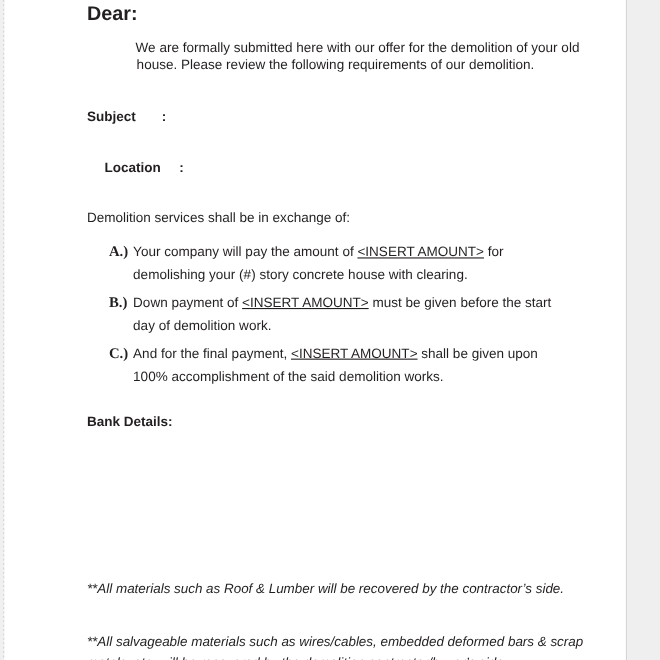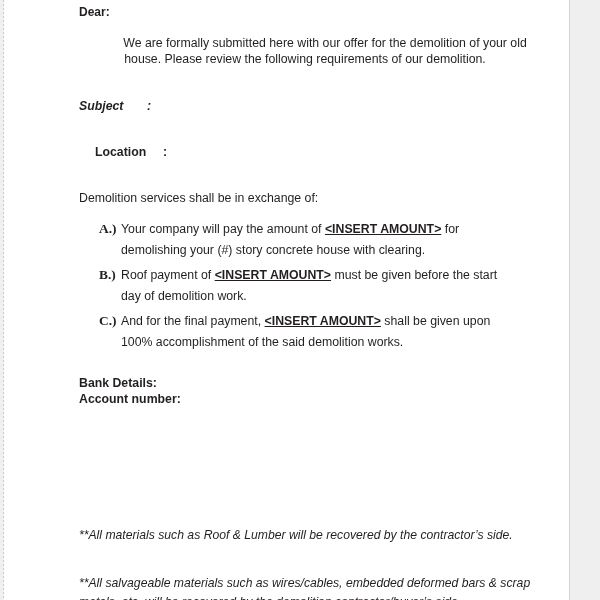--- a/index.html
+++ b/index.html
@@ -72,21 +72,21 @@
     left: 75px;
     width: 452px;
     font-size: 12.3px;
     line-height: 16.2px;
     color: #231f20;
   }
 
   .salutation {
     top: 4px;
     font-weight: bold;
-    font-size: 12px;
+    font-size: 18px;
   }
 
   .intro {
     top: 35px;
     text-indent: 40px;
     text-align: center;
   }
 
   .fieldrow {
     position: absolute;
@@ -95,21 +95,21 @@
     font-size: 12.3px;
     line-height: 16px;
   }
   .fieldrow .fname {
     display: inline-block;
     width: 68px;
   }
   .fieldrow .fcolon {
     display: inline-block;
   }
-  .row-subject  { top: 98px; font-style: italic; }
+  .row-subject  { top: 98px; }
   .row-location { top: 144px; margin-left: 16px; }
 
   .section-head {
     top: 190px;
     font-weight: normal;
     font-size: 12.3px;
   }
 
   
   .lettered {
@@ -127,21 +127,21 @@
     top: 0;
     font-family: "Liberation Serif", "DejaVu Serif", serif;
     font-weight: bold;
     font-size: 13.4px;
   }
   .item-a { top: 219px; }
   .item-b { top: 265px; }
   .item-c { top: 311px; }
 
   .insert {
-    font-weight: bold;
+    font-weight: normal;
     text-decoration: underline;
   }
 
   
   .bank {
     position: absolute;
     left: 75px;
     top: 375px;
     font-weight: bold;
     font-size: 12.3px;
@@ -181,30 +181,29 @@
       <span class="fname">Location</span><span class="fcolon">:</span><span class="fvalue"></span>
     </div>
 
     <div class="line section-head">Demolition services shall be in exchange of:</div>
 
     <div class="lettered item-a">
       <span class="marker">A.)</span><span>Your company will pay the amount of </span><span class="insert">&lt;INSERT AMOUNT&gt;</span><span> for demolishing your (#) story concrete house with clearing.</span>
     </div>
 
     <div class="lettered item-b">
-      <span class="marker">B.)</span><span>Roof payment of </span><span class="insert">&lt;INSERT AMOUNT&gt;</span><span> must be given before the start day of demolition work.</span>
+      <span class="marker">B.)</span><span>Down payment of </span><span class="insert">&lt;INSERT AMOUNT&gt;</span><span> must be given before the start day of demolition work.</span>
     </div>
 
     <div class="lettered item-c">
       <span class="marker">C.)</span><span>And for the final payment, </span><span class="insert">&lt;INSERT AMOUNT&gt;</span><span> shall be given upon 100% accomplishment of the said demolition works.</span>
     </div>
 
     <div class="bank">
       <div>Bank Details:</div>
-      <div>Account number:</div>
     </div>
 
     <div class="note note-1">**All materials such as Roof &amp; Lumber will be recovered by the contractor’s side.</div>
 
     <div class="note note-2">**All salvageable materials such as wires/cables, embedded deformed bars &amp; scrap metals, etc. will be recovered by the demolition contractor/buyer’s side.</div>
 
   </div>
 </div>
 
 <div class="page-gutter"></div>

